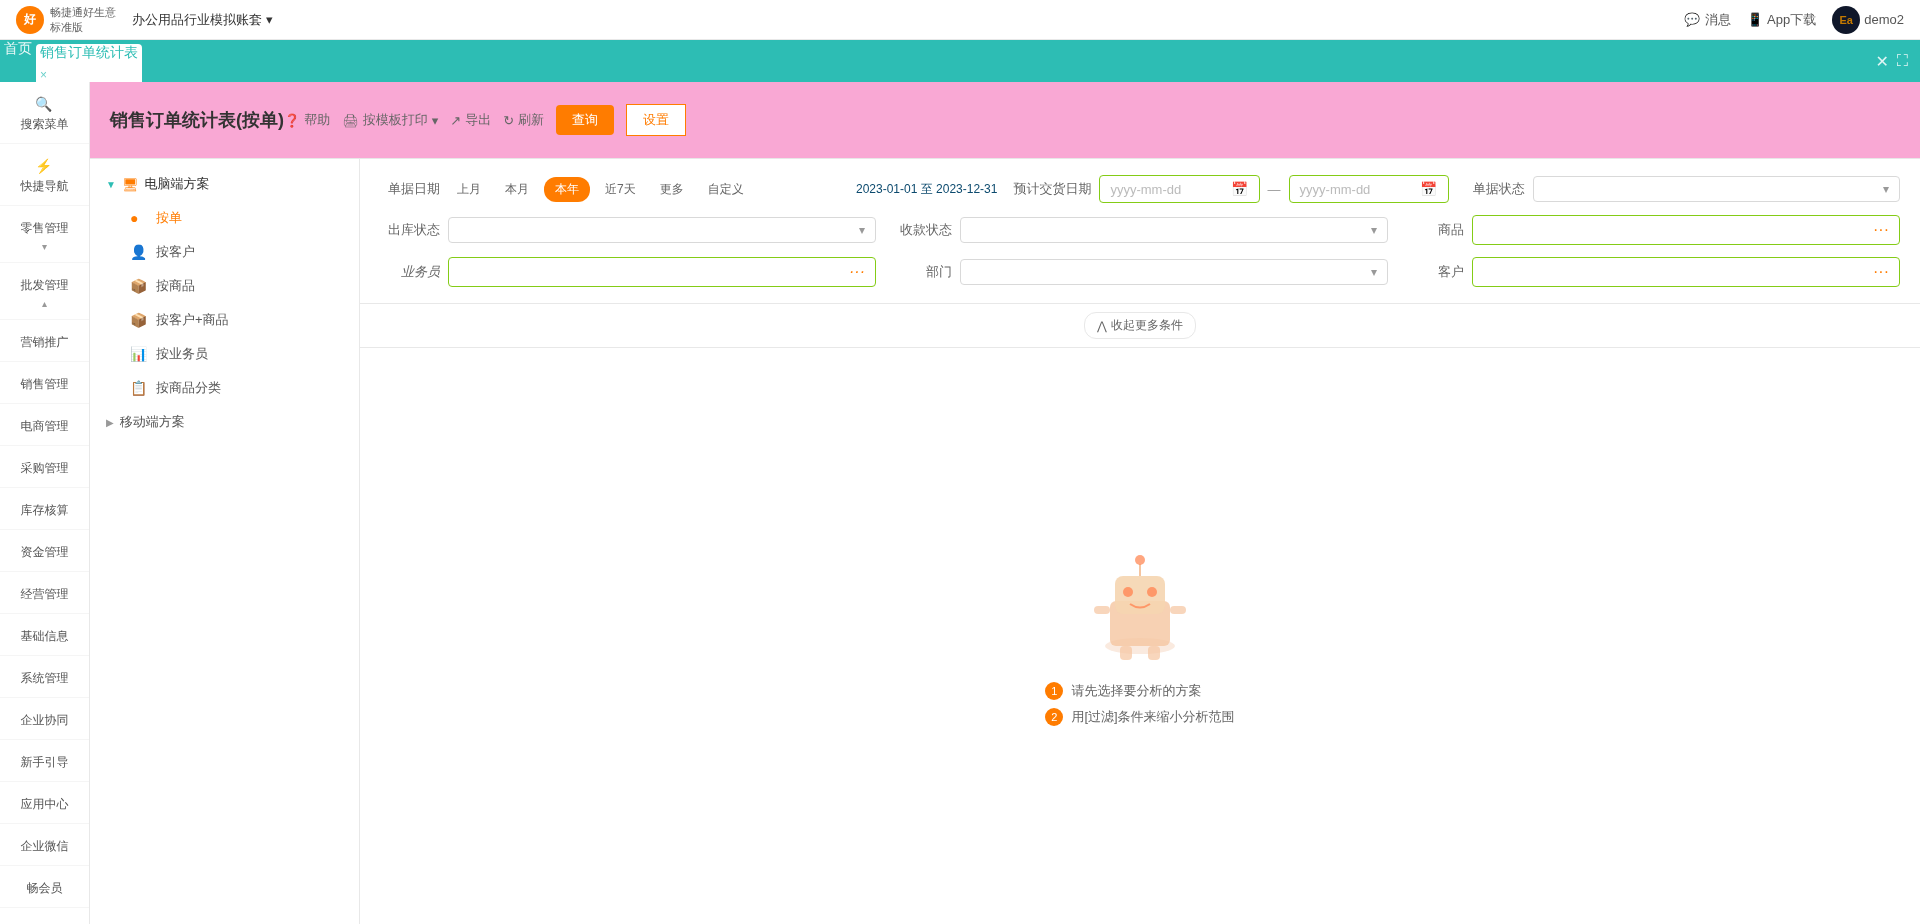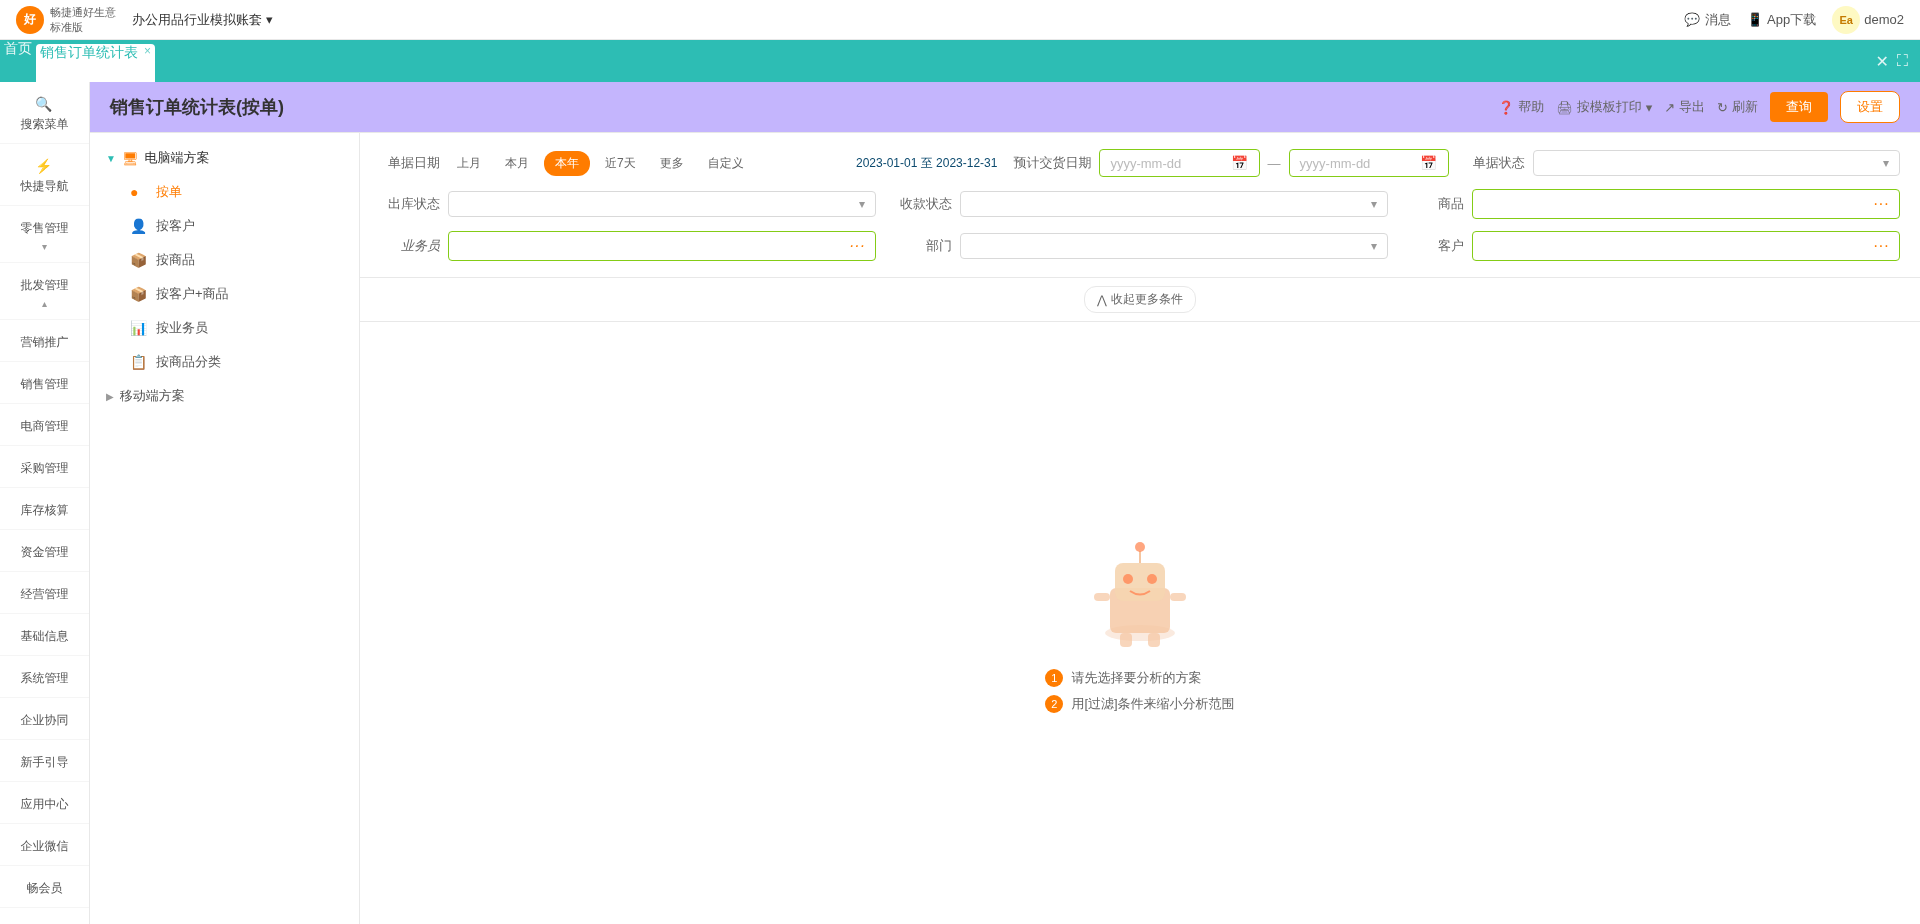--- a/index.html
+++ b/index.html
@@ -7,44 +7,44 @@
 
     
     .top-bar { height: 40px; background: #fff; display: flex; align-items: center; justify-content: space-between; padding: 0 16px; border-bottom: 1px solid #e8e8e8; flex-shrink: 0; }
     .top-bar-left { display: flex; align-items: center; gap: 8px; }
     .logo-area { display: flex; align-items: center; gap: 6px; }
     .logo-icon { width: 28px; height: 28px; background: #ff7c00; border-radius: 50%; display: flex; align-items: center; justify-content: center; color: white; font-size: 12px; font-weight: bold; }
     .logo-text { font-size: 11px; color: #666; line-height: 1.3; }
     .app-selector { display: flex; align-items: center; gap: 4px; color: #333; font-size: 13px; cursor: pointer; padding: 4px 8px; }
     .top-bar-right { display: flex; align-items: center; gap: 16px; font-size: 13px; color: #555; }
     .top-bar-right-item { display: flex; align-items: center; gap: 4px; cursor: pointer; }
-    .avatar { width: 28px; height: 28px; background: #fef9c3; border-radius: 50%; display: flex; align-items: center; justify-content: center; font-size: 11px; color: #c47a00; font-weight: bold; }
+    .avatar { width: 28px; height: 28px; background: #0f172a; border-radius: 50%; display: flex; align-items: center; justify-content: center; font-size: 11px; color: #c47a00; font-weight: bold; }
 
     
     .tab-bar { height: 42px; background: #2dbdb4; display: flex; align-items: center; padding: 0 0; flex-shrink: 0; }
     .tab-item { height: 42px; display: flex; align-items: flex-start; padding: 0 4px; cursor: pointer; color: rgba(255,255,255,0.85); font-size: 14px; gap: 6px; }
-    .tab-item.active { background: #fff; color: #2dbdb4; border-radius: 4px 4px 0 0; margin-top: 4px; height: 38px; }
+    .tab-item.active { background: #fff; color: #2dbdb4; border-radius: 4px 4px 0 0; margin-top: 4px; height: 38px; flex-direction: column; }
     .tab-home { color: rgba(255,255,255,0.9); }
     .tab-close { font-size: 12px; opacity: 0.7; cursor: pointer; }
     .tab-bar-actions { margin-left: auto; display: flex; align-items: center; gap: 8px; padding-right: 12px; }
     .tab-bar-action { color: rgba(255,255,255,0.85); cursor: pointer; font-size: 16px; }
 
     
     .main-layout { display: flex; flex: 1; overflow: hidden; }
 
     
     .content-area { flex: 1; display: flex; flex-direction: column; overflow: hidden; background: #f0f2f5; }
 
     
-    .page-header { background: #c4b5fd; padding: 9px 20px; display: flex; align-items: center; justify-content: space-between; border-bottom: 1px solid #e8e8e8; flex-shrink: 0; }
+    .page-header { background: #f9a8d4; padding: 22px 20px; display: flex; align-items: center; border-bottom: 1px solid #e8e8e8; flex-shrink: 0; }
     .page-title { font-size: 18px; font-weight: bold; color: #333; }
     .page-actions { display: flex; align-items: center; gap: 12px; }
     .page-action-btn { display: flex; align-items: center; gap: 4px; color: #666; font-size: 13px; cursor: pointer; }
     .page-action-btn.primary { background: #ff7c00; color: white; padding: 6px 16px; border-radius: 4px; border: none; cursor: pointer; font-size: 13px; }
-    .page-action-btn.secondary { background: white; color: #ff7c00; padding: 6px 16px; border-radius: 8px; border: 1px solid #ff7c00; cursor: pointer; font-size: 13px; }
+    .page-action-btn.secondary { background: white; color: #ff7c00; padding: 6px 16px; border-radius: 0; border: 1px solid #ff7c00; cursor: pointer; font-size: 13px; }
 
     
     .filter-panel { background: #fff; margin: 0; padding: 16px 20px; border-bottom: 1px solid #e8e8e8; flex-shrink: 0; }
     .filter-row { display: flex; align-items: center; gap: 16px; margin-bottom: 12px; flex-wrap: wrap; }
     .filter-row:last-child { margin-bottom: 0; }
     .filter-label { color: #666; font-size: 13px; white-space: nowrap; min-width: 60px; text-align: right; }
     .date-tabs { display: flex; gap: 6px; align-items: center; }
     .date-tab { padding: 3px 8px; border-radius: 3px; cursor: pointer; font-size: 12px; color: #666; border: 1px solid transparent; }
     .date-tab.active { background: #ff7c00; color: white; border-radius: 12px; padding: 3px 10px; }
     .date-range-text { font-size: 12px; color: #0c4a6e; }

